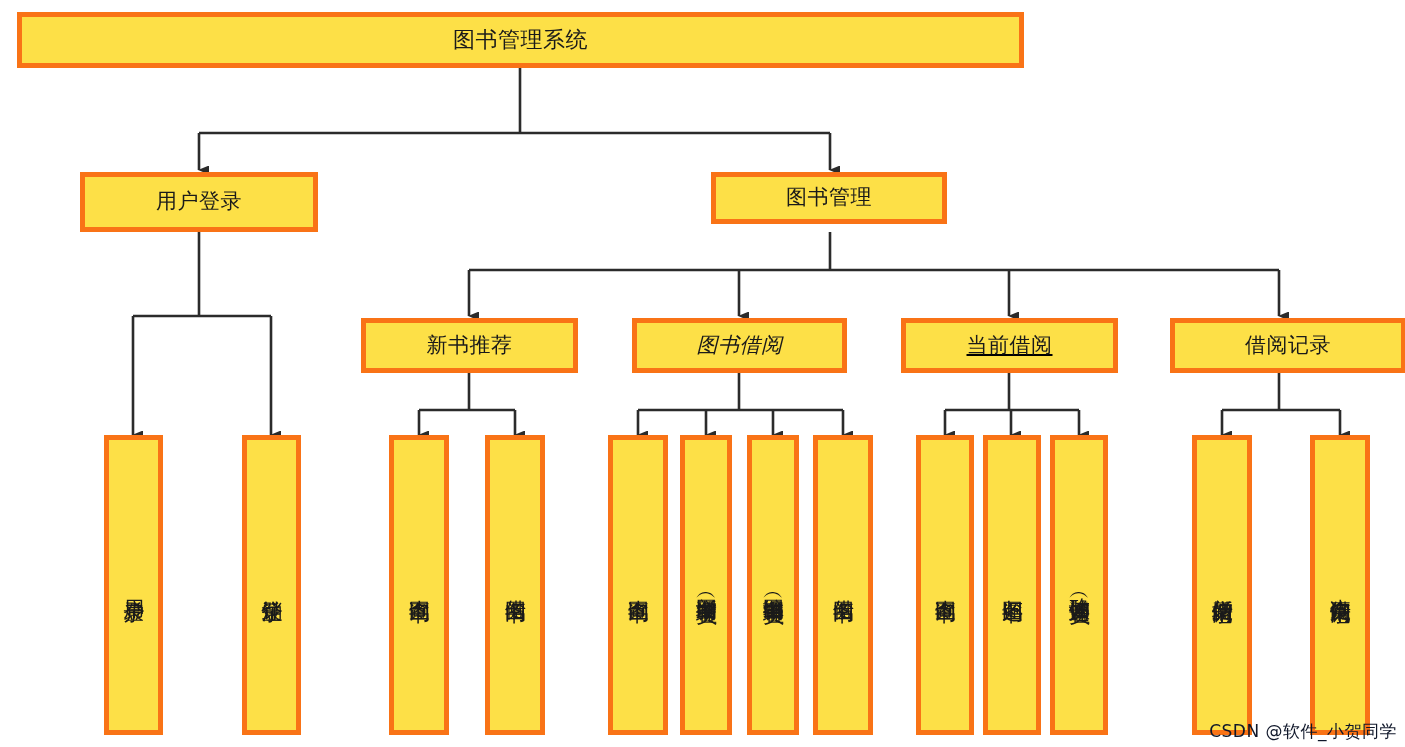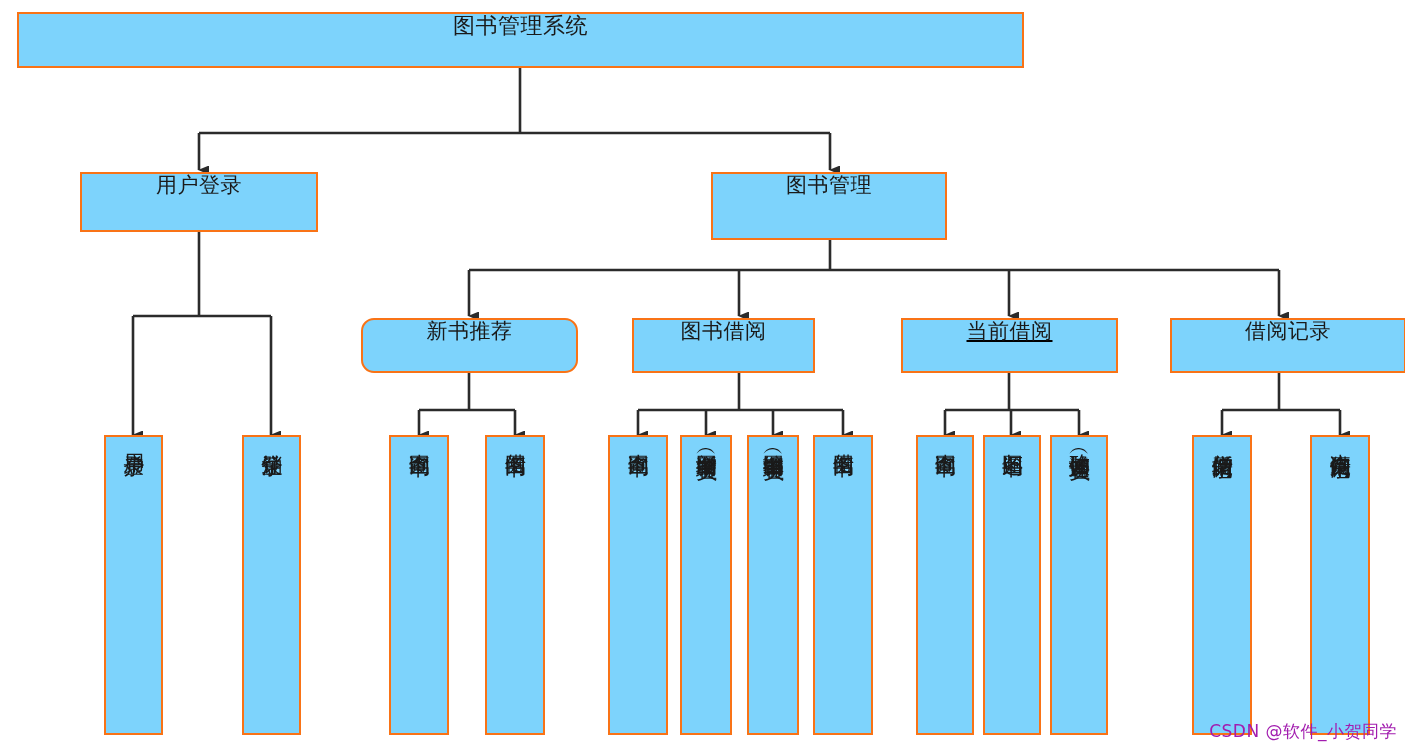--- a/index.html
+++ b/index.html
@@ -22,24 +22,24 @@
   svg.diagram-svg {
     position: absolute;
     left: 0;
     top: 0;
     width: 1405px;
     height: 747px;
   }
   .node-box {
     position: absolute;
     box-sizing: border-box;
-    background: #7dd3fc;
-    border: 2px solid #f97316;
+    background: #fde047;
+    border: 5px solid #f97316;
     display: flex;
-    align-items: flex-start;
+    align-items: center;
     justify-content: center;
     overflow: hidden;
   }
   .node-label-h {
     font-size: 21px;
     color: #1a1a1a;
     line-height: 1.1;
     white-space: nowrap;
     letter-spacing: 0.5px;
   }
@@ -54,21 +54,21 @@
     text-align: center;
   }
   .root-label {
     font-size: 22px;
   }
   .watermark {
     position: absolute;
     right: 8px;
     bottom: 4px;
     font-size: 17px;
-    color: #a21caf;
+    color: #0f172a;
     white-space: nowrap;
     letter-spacing: 0.5px;
     pointer-events: none;
   }
 </style>
 </head>
 <body>
 
 <div id="diagram-root">
 
@@ -122,28 +122,28 @@
     </g>
   </svg>
 
   <div class="node-box" style="left:17px; top:12px; width:1007px; height:56px;">
     <span class="node-label-h root-label">图书管理系统</span>
   </div>
 
   <div class="node-box" style="left:80px; top:172px; width:238px; height:60px;">
     <span class="node-label-h">用户登录</span>
   </div>
-  <div class="node-box" style="left:711px; top:172px; width:236px; height:68px;font-family:Liberation Serif, serif;">
+  <div class="node-box" style="left:711px; top:172px; width:236px; height:52px;font-family:Liberation Serif, serif;">
     <span class="node-label-h">图书管理</span>
   </div>
 
-  <div class="node-box" style="left:361px; top:318px; width:217px; height:55px;border-radius:13px;">
+  <div class="node-box" style="left:361px; top:318px; width:217px; height:55px;">
     <span class="node-label-h">新书推荐</span>
   </div>
-  <div class="node-box" style="left:632px; top:318px; width:183px; height:55px;">
+  <div class="node-box" style="left:632px; top:318px; width:215px; height:55px;font-style:italic;">
     <span class="node-label-h">图书借阅</span>
   </div>
   <div class="node-box" style="left:901px; top:318px; width:217px; height:55px;text-decoration:underline;">
     <span class="node-label-h">当前借阅</span>
   </div>
   <div class="node-box" style="left:1170px; top:318px; width:236px; height:55px;">
     <span class="node-label-h">借阅记录</span>
   </div>
 
   <div class="node-box" style="left:104px; top:435px; width:59px; height:300px;">

